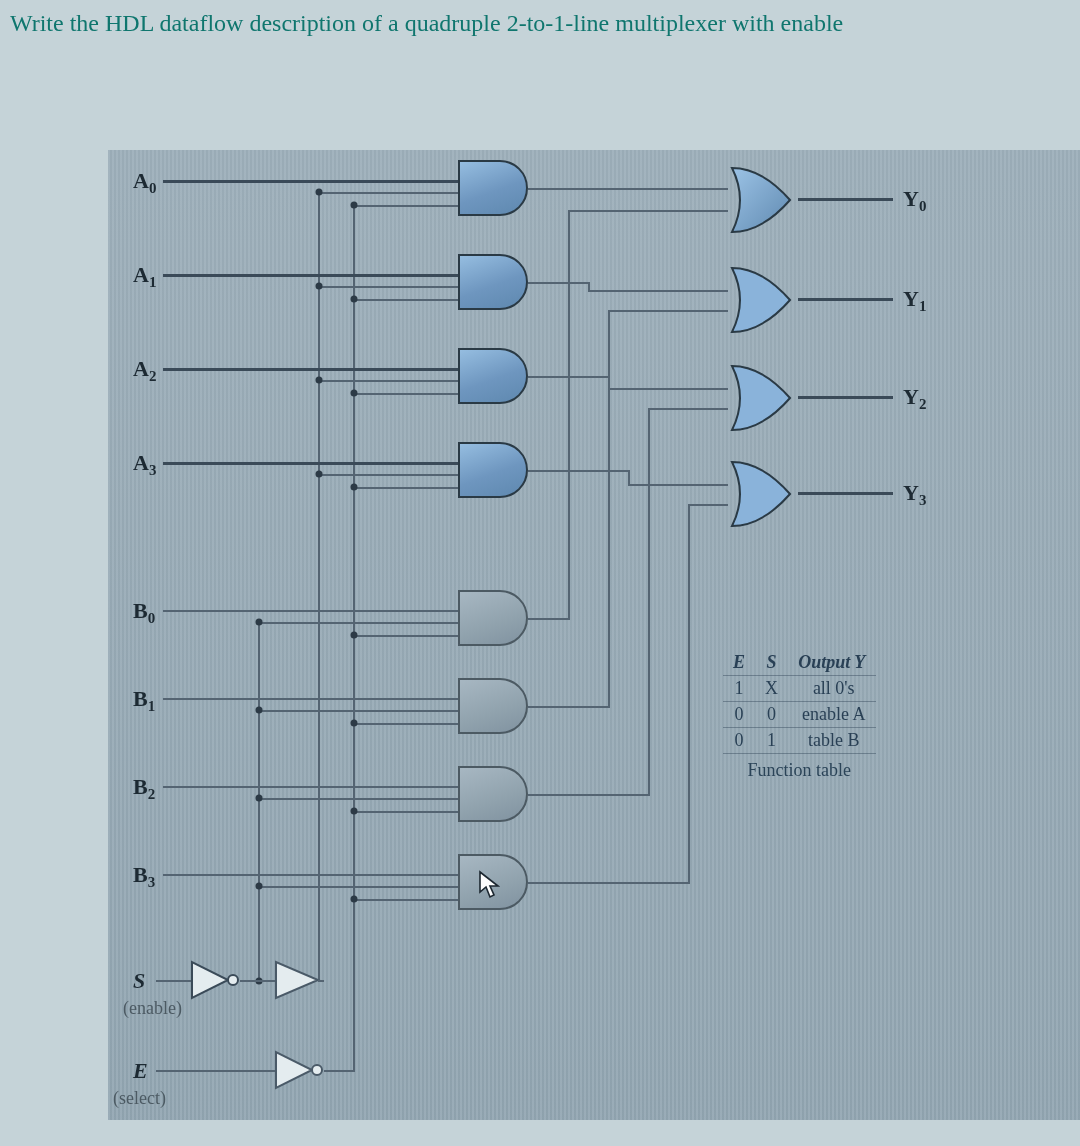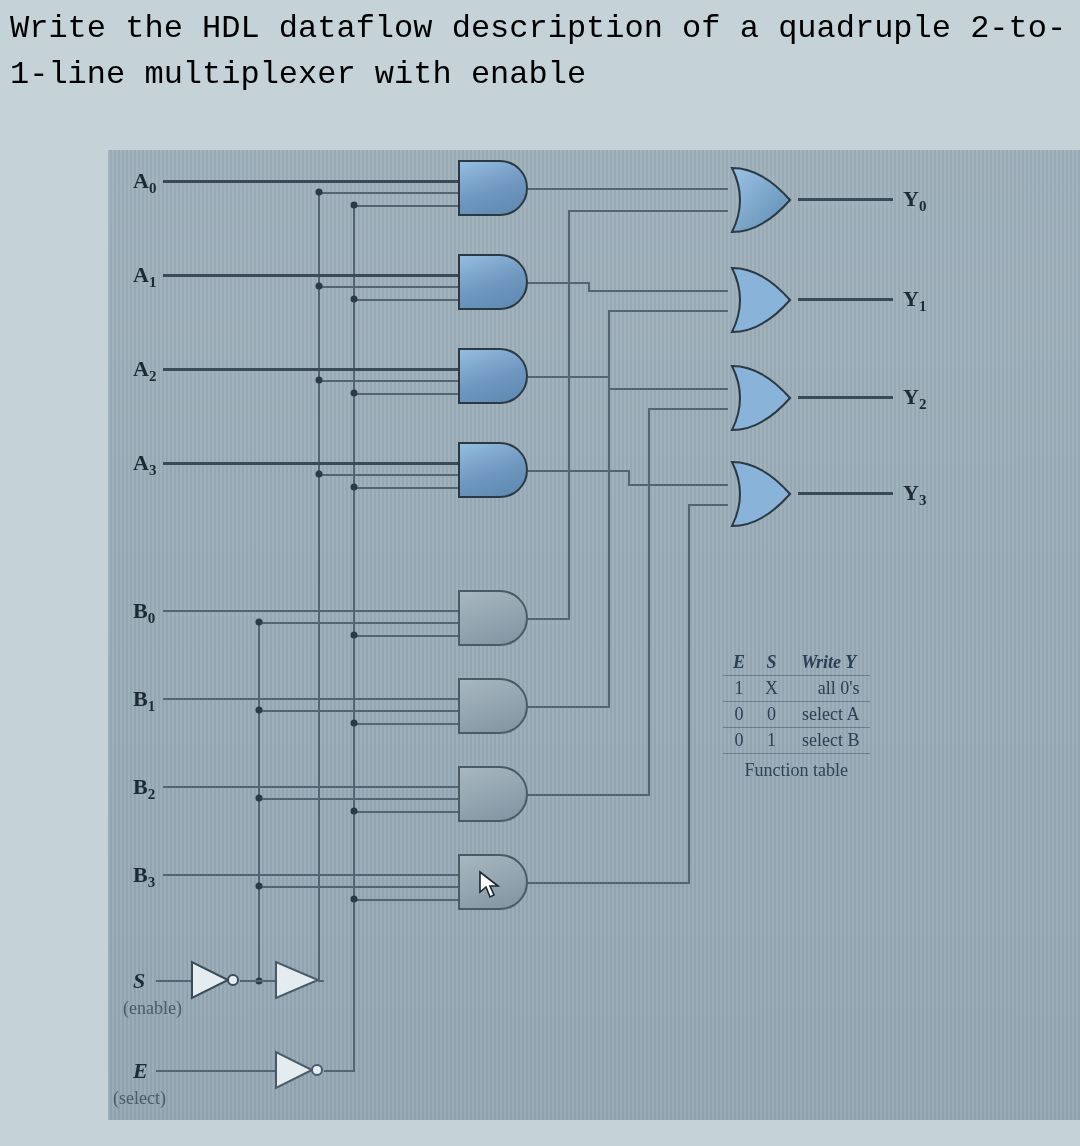--- a/index.html
+++ b/index.html
@@ -16,25 +16,24 @@
     height: 1146px;
     position: relative;
     box-sizing: border-box;
     background: #c5d3d8;
   }
   .question {
     position: absolute;
     top: 6px;
     left: 10px;
     right: 10px;
-    font-size: 32px;
+    font-size: 24px;
     line-height: 1.45;
-    color: #000000;
+    color: #0f766e;
     font-weight: 500;
-    font-family: Liberation Mono, monospace;
   }
   .diagram {
     position: absolute;
     left: 108px;
     top: 150px;
     width: 1001px;
     height: 970px;
     background:
       linear-gradient(to bottom, rgba(255,255,255,0.10), rgba(120,140,150,0.10)),
       #8fa3af;
@@ -131,21 +130,21 @@
     font-family: "Times New Roman", serif;
   }
   .func-table table { border-collapse: collapse; }
   .func-table th, .func-table td {
     padding: 2px 10px;
     text-align: center;
     border-bottom: 1px solid rgba(40,60,80,0.4);
     font-weight: 500;
   }
   .func-table th { font-style: italic; font-weight: 600; }
-  .func-table td:last-child { text-align: right; padding-left: 14px; }
+  .func-table td:last-child { text-align: center; padding-left: 14px; }
   .func-table caption {
     caption-side: bottom;
     padding-top: 6px;
     color: #2b4458;
     font-weight: 400;
   }
 
   .cursor {
     position: absolute;
     width: 22px;
@@ -362,38 +361,38 @@
     <div class="signal-label" style="left:795px; top:330px;">
       <span>Y</span><span class="sub">3</span>
     </div>
 
     <div class="func-table" style="left:615px; top:500px;">
       <table>
         <thead>
             <tr>
           <th>E</th>
           <th>S</th>
-          <th>Write Y</th>
+          <th>Output Y</th>
         </tr>
           </thead>
         <tbody>
           <tr>
             <td>1</td>
             <td>X</td>
             <td>all 0's</td>
           </tr>
           <tr>
             <td>0</td>
             <td>0</td>
-            <td>select A</td>
+            <td>enable A</td>
           </tr>
           <tr>
             <td>0</td>
             <td>1</td>
-            <td>select B</td>
+            <td>table B</td>
           </tr>
         </tbody>
         <caption>Function table</caption>
       </table>
     </div>
 
     <div class="cursor" style="left:370px; top:720px;">
       <svg viewBox="0 0 22 30">
         <path d="M2 2 L2 22 L8 17 L12 27 L16 25 L12 16 L20 16 Z" fill="#fdfdfd" stroke="#1c2730" stroke-width="1.6"></path>
       </svg>

